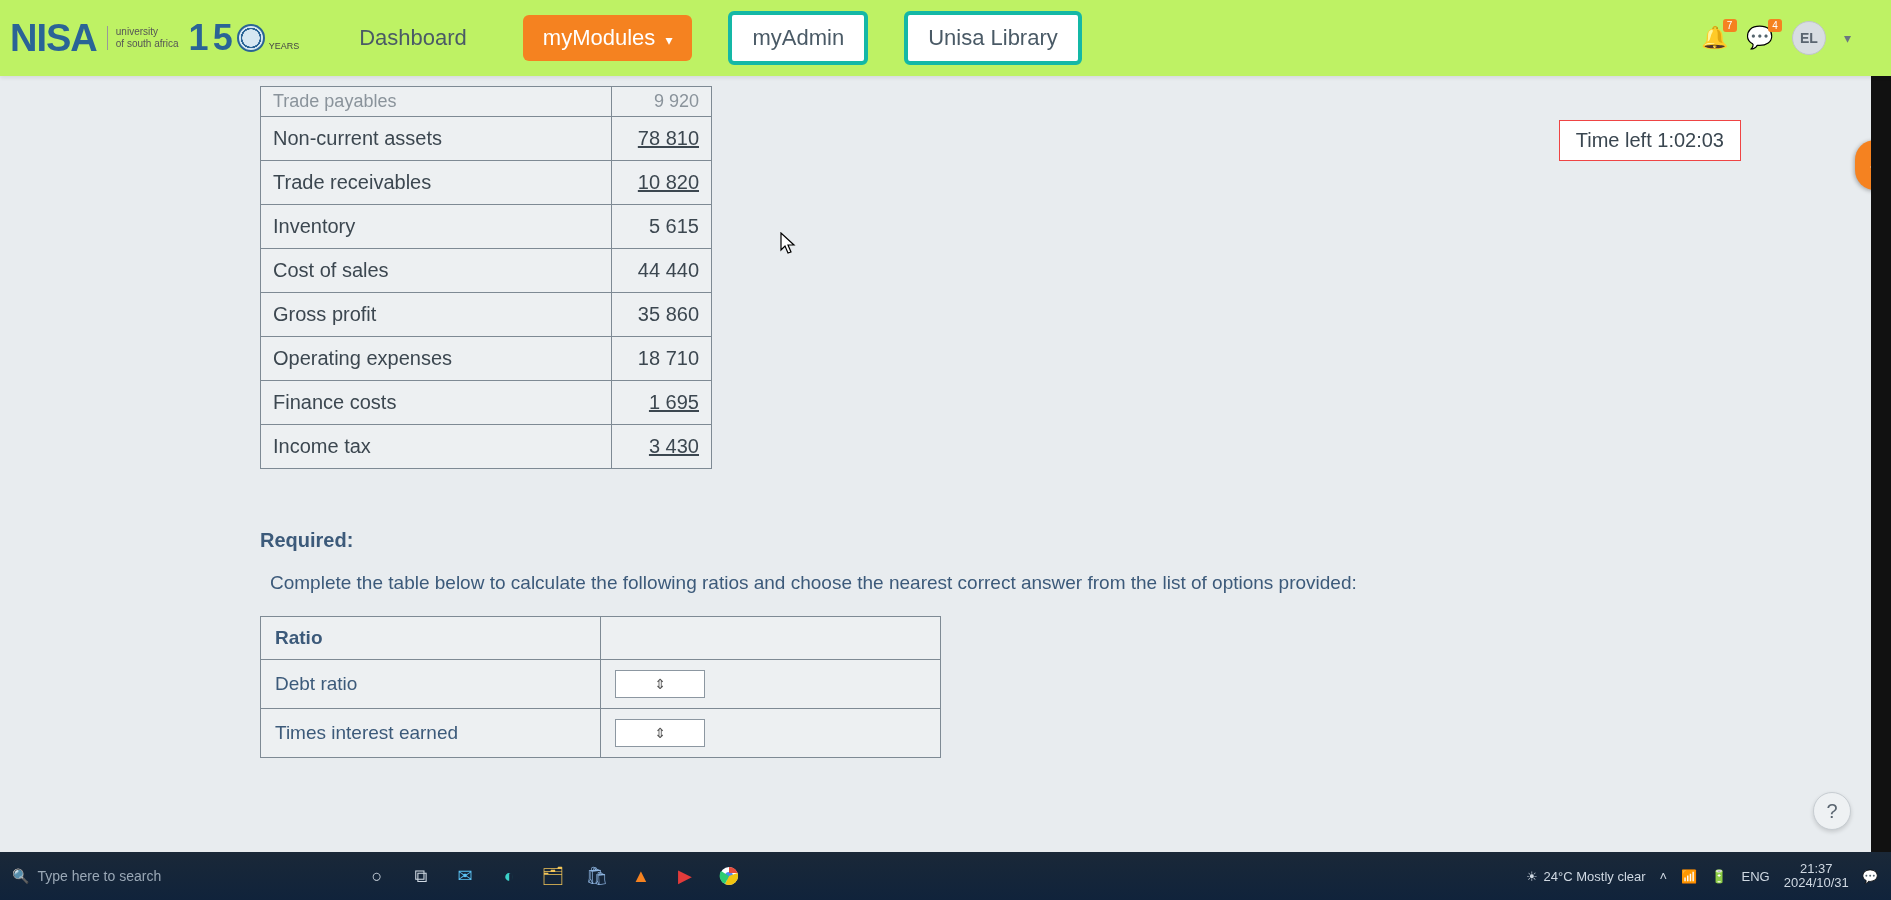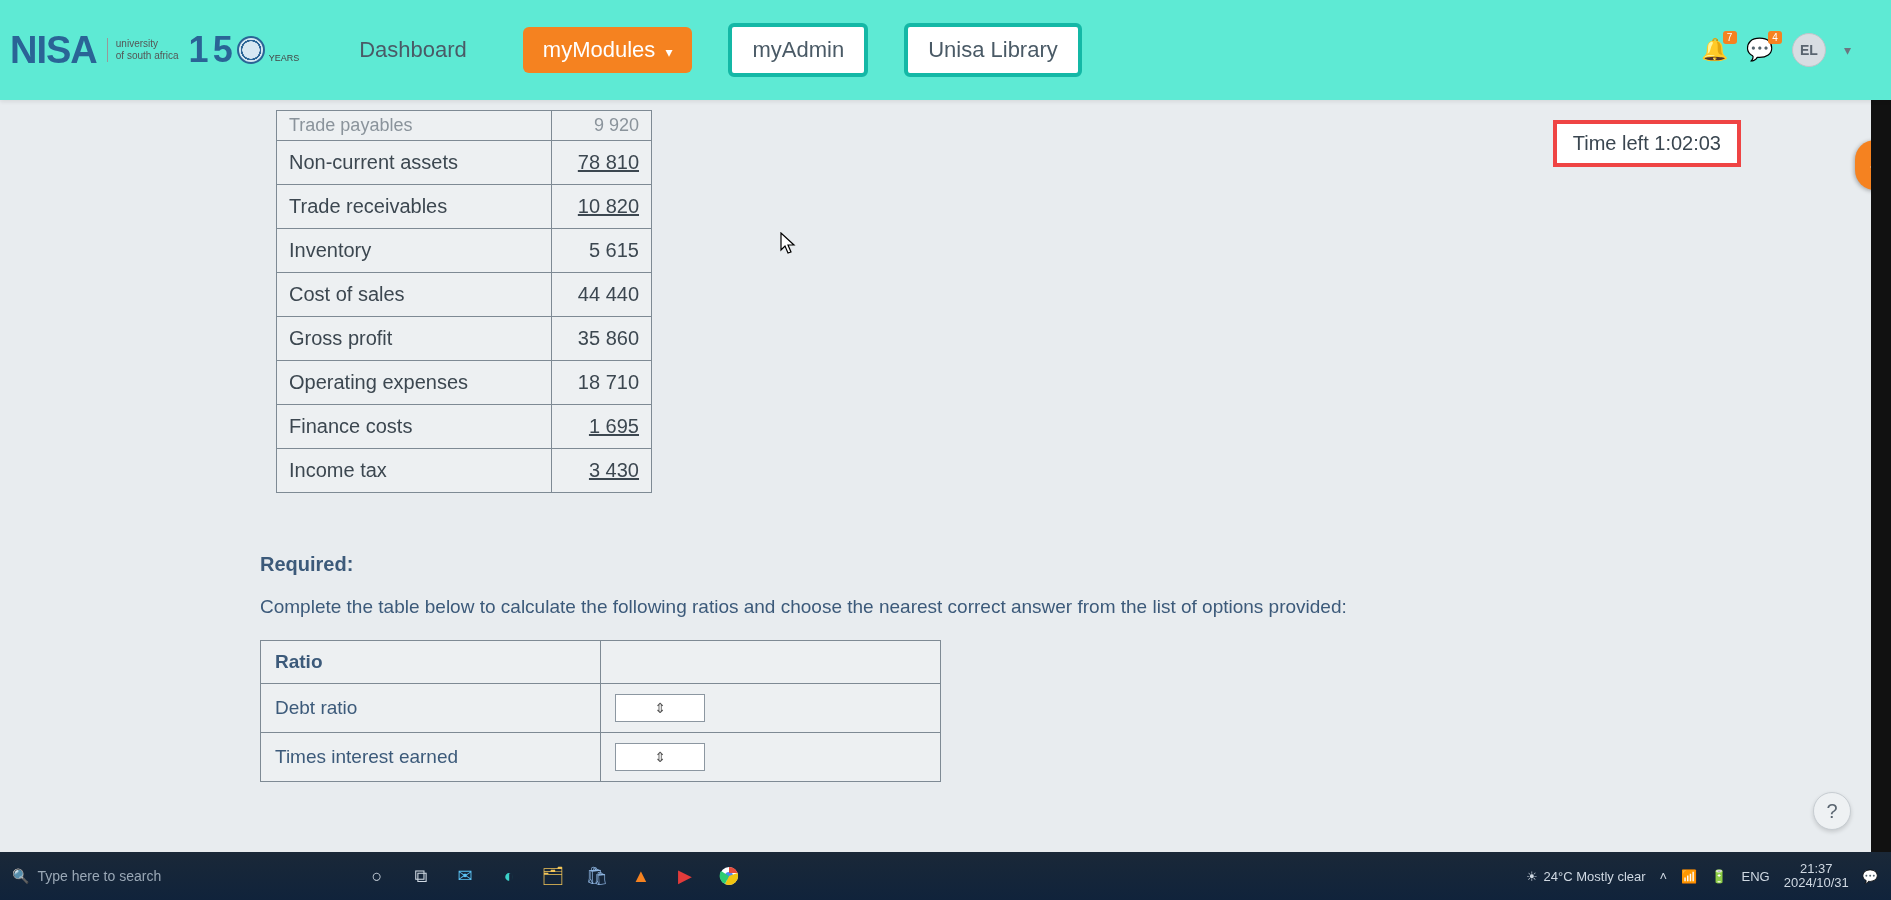--- a/index.html
+++ b/index.html
@@ -5,22 +5,22 @@
   * { box-sizing: border-box; margin: 0; padding: 0; }
   body {
     font-family: Arial, Helvetica, sans-serif;
     background: #e8ecef;
     width: 1891px;
     height: 900px;
     overflow: hidden;
     position: relative;
   }
   .header {
-    background: #5eead4;
-    height: 100px;
+    background: #bef264;
+    height: 76px;
     display: flex;
     align-items: center;
     padding: 0 10px;
     box-shadow: 0 2px 4px rgba(0,0,0,0.08);
     position: relative;
     z-index: 5;
   }
   .logo-block {
     display: flex;
     align-items: center;
@@ -115,30 +115,29 @@
 
   .content {
     padding: 10px 260px 0 260px;
     position: relative;
   }
   .time-box {
     position: absolute;
     right: 150px;
     top: 120px;
     background: #fff;
-    border: 4px solid #ef4444;
+    border: 1px solid #ef4444;
     padding: 8px 16px;
     font-size: 20px;
     color: #3a4650;
   }
   .data-table {
     border-collapse: collapse;
-    width: 376px;
+    width: 452px;
     background: #edf0f2;
-    margin-left: 16px;
   }
   .data-table td {
     border: 1px solid #7e8a94;
     padding: 10px 12px;
     font-size: 20px;
     color: #3c4750;
   }
   .data-table td.num {
     text-align: right;
     width: 100px;
@@ -150,20 +149,21 @@
   .required-label {
     font-weight: 700;
     color: #3c5a7a;
     font-size: 20px;
     margin-bottom: 20px;
   }
   .instruction {
     color: #3c5a7a;
     font-size: 19px;
     margin-bottom: 22px;
+    margin-left: 10px;
   }
   .ratio-table {
     border-collapse: collapse;
     background: #edf0f2;
   }
   .ratio-table td, .ratio-table th {
     border: 1px solid #7e8a94;
     padding: 10px 14px;
     font-size: 19px;
     color: #3c5a7a;

